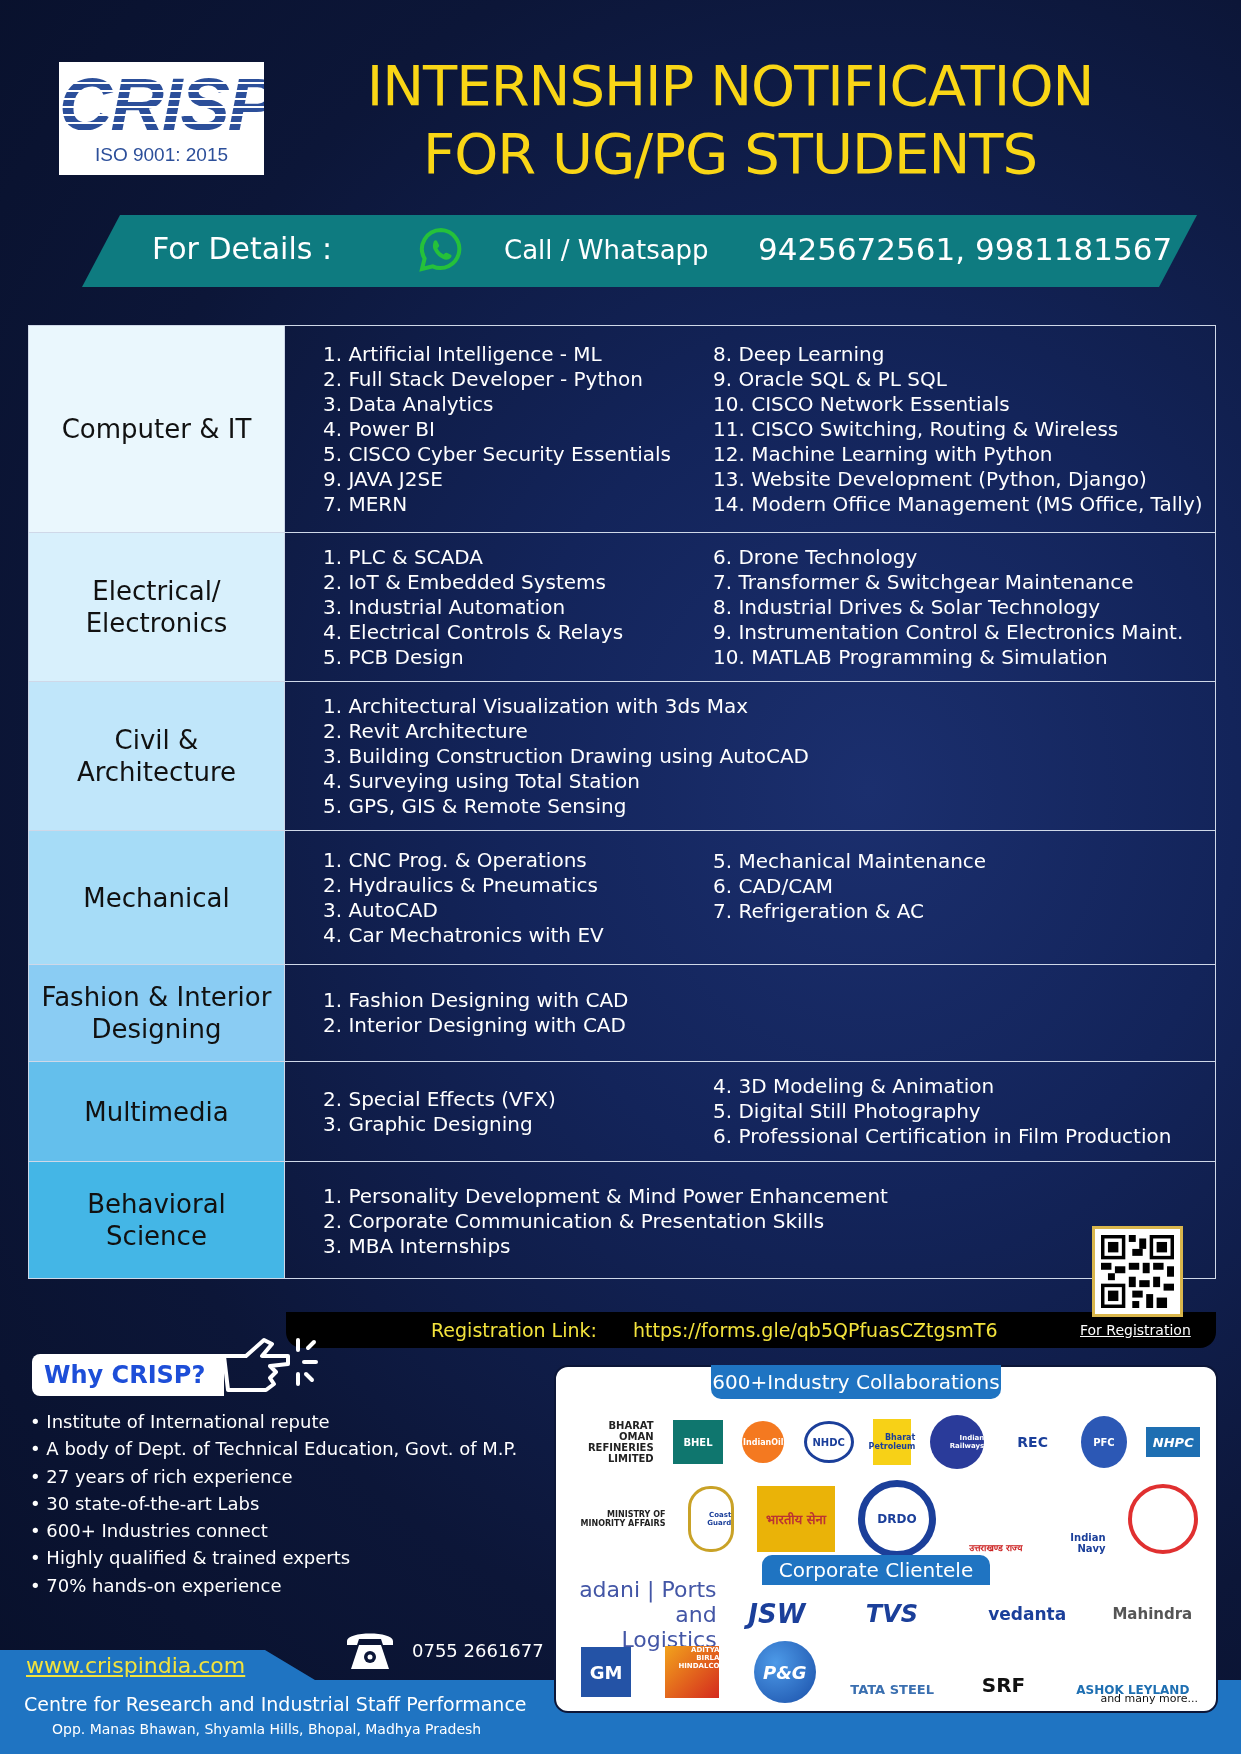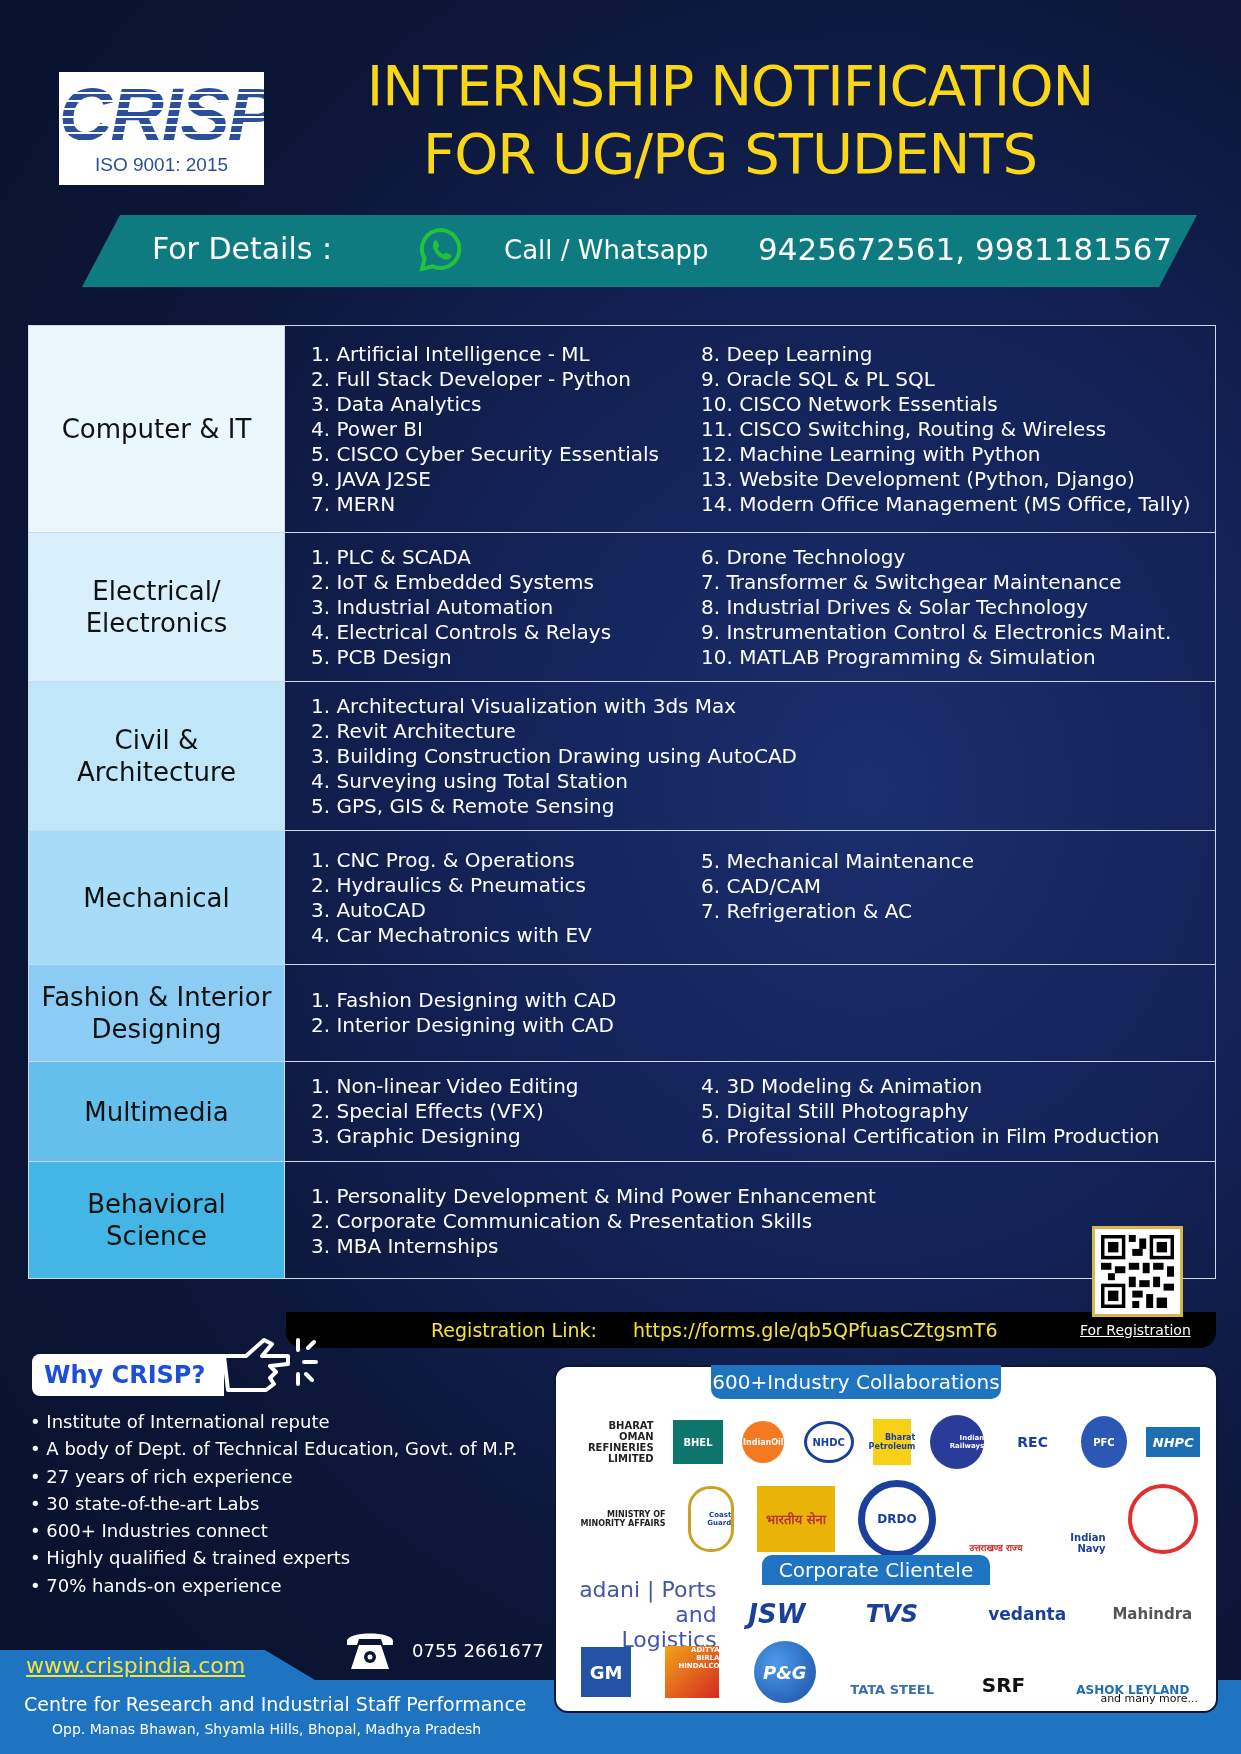--- a/index.html
+++ b/index.html
@@ -2,42 +2,42 @@
 <html><head>
 <meta charset="utf-8">
 <style>
   *{box-sizing:border-box;margin:0;padding:0;}
   html,body{width:1241px;height:1754px;overflow:hidden;}
   body{
     font-family:"DejaVu Sans","Liberation Sans",sans-serif;
     background:radial-gradient(ellipse at 70% 45%, #1b2f6e 0%, #13245a 30%, #0c1638 65%, #08102a 100%);
     color:#fff;position:relative;
   }
-  .logo{position:absolute;left:59px;top:72px;width:205px;height:113px;background:#fff;text-align:center;}
+  .logo{position:absolute;left:59px;top:62px;width:205px;height:113px;background:#fff;text-align:center;}
   .logo .crisp{
     display:block;margin-top:6px;font-family:"Liberation Sans",sans-serif;font-weight:bold;font-style:italic;
     font-size:74px;line-height:74px;letter-spacing:-2px;color:#2c4f9a;
     background:repeating-linear-gradient(180deg,#2c4f9a 0 6px,#ffffff 6px 8px);
     -webkit-background-clip:text;background-clip:text;-webkit-text-fill-color:transparent;
   }
   .logo .iso{display:block;font-family:"Liberation Sans",sans-serif;font-size:19px;color:#2c4f9a;margin-top:2px;}
   .title{position:absolute;left:300px;top:52px;width:860px;text-align:center;
     font-family:"DejaVu Sans",sans-serif;font-weight:normal;color:#f9d616;font-size:56px;line-height:68px;letter-spacing:-1px;}
   .banner{position:absolute;left:82px;top:215px;width:1115px;height:72px;background:#0e7b80;
     clip-path:polygon(38px 0,100% 0,calc(100% - 38px) 100%,0 100%);}
   .banner .fd{position:absolute;left:70px;top:16px;font-size:30px;}
   .banner .wa{position:absolute;left:335px;top:11px;width:48px;height:48px;}
   .banner .cw{position:absolute;left:422px;top:20px;font-size:26px;}
   .banner .ph{position:absolute;left:676px;top:16px;font-size:31px;}
   .tbl{position:absolute;left:28px;top:325px;width:1188px;border:1px solid #cfd8e8;}
   .row{display:flex;border-bottom:1px solid #cfd8e8;}
   .row:last-child{border-bottom:none;}
   .cat{width:256px;flex:none;color:#111;display:flex;align-items:center;justify-content:center;text-align:center;
     font-size:26px;line-height:32px;border-right:1px solid #cfd8e8;padding:0 4px;}
-  .items{flex:1;display:flex;padding-left:26px;font-size:20px;line-height:25px;align-items:center;}
+  .items{flex:1;display:flex;padding-left:38px;font-size:20px;line-height:25px;align-items:center;}
   .col1{width:390px;}
   .col2{flex:1;}
   .reg{position:absolute;left:286px;top:1312px;width:930px;height:36px;background:#000;border-radius:0 0 16px 16px;
     font-size:19px;line-height:36px;color:#f3e33c;padding-left:33px;}
   .reg .lbl{position:absolute;left:145px;}
   .reg .url{position:absolute;left:347px;}
   .qr{position:absolute;left:1092px;top:1226px;width:91px;height:91px;background:#fff;border:3px solid #d9b64c;padding:6px;}
   .qrlbl{position:absolute;left:1080px;top:1322px;font-size:14px;text-decoration:underline;color:#fff;}
   .why{position:absolute;left:32px;top:1354px;width:192px;height:42px;background:#fff;border-radius:8px 0 0 8px;
     color:#1d4ed8;font-weight:bold;font-size:24px;line-height:42px;padding-left:12px;}
@@ -166,21 +166,20 @@
         <div>1.  Fashion Designing with CAD</div>
         <div>2. Interior Designing with CAD</div>
       </div>
     </div>
   </div>
 
   <div class="row" style="height:100px">
     <div class="cat" style="background:#64bfec">Multimedia</div>
     <div class="items">
       <div class="col1">
-        <div>1.  Non-linear Video Editing</div>
         <div>2. Special Effects (VFX)</div>
         <div>3. Graphic Designing</div>
       </div>
       <div class="col2">
         <div>4. 3D Modeling &amp; Animation</div>
         <div>5. Digital Still Photography</div>
         <div>6. Professional Certification in Film Production</div>
       </div>
     </div>
   </div>

